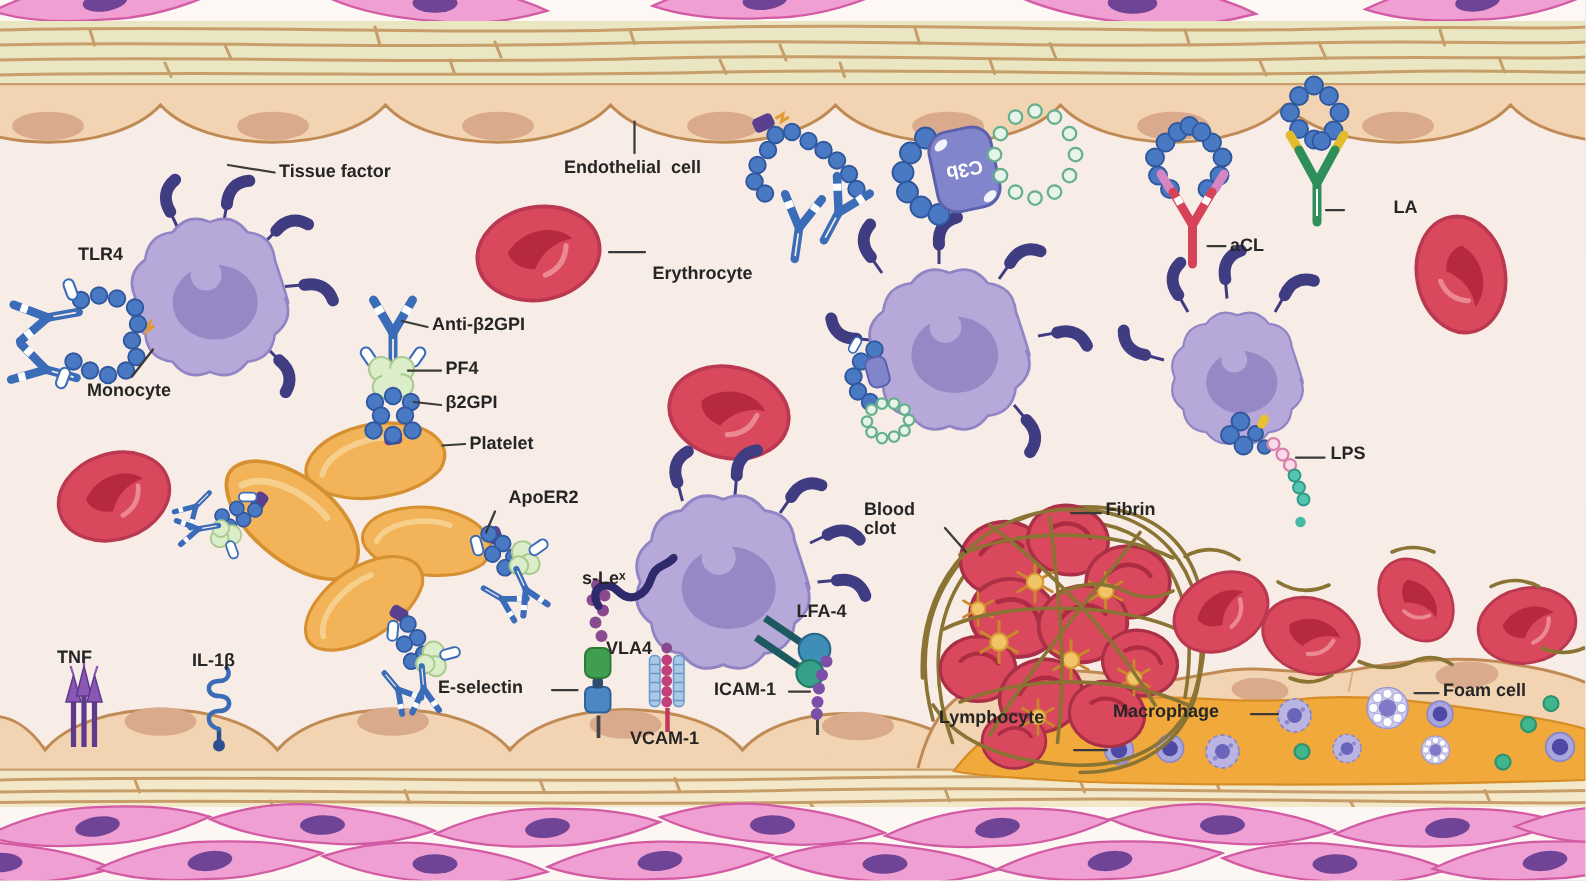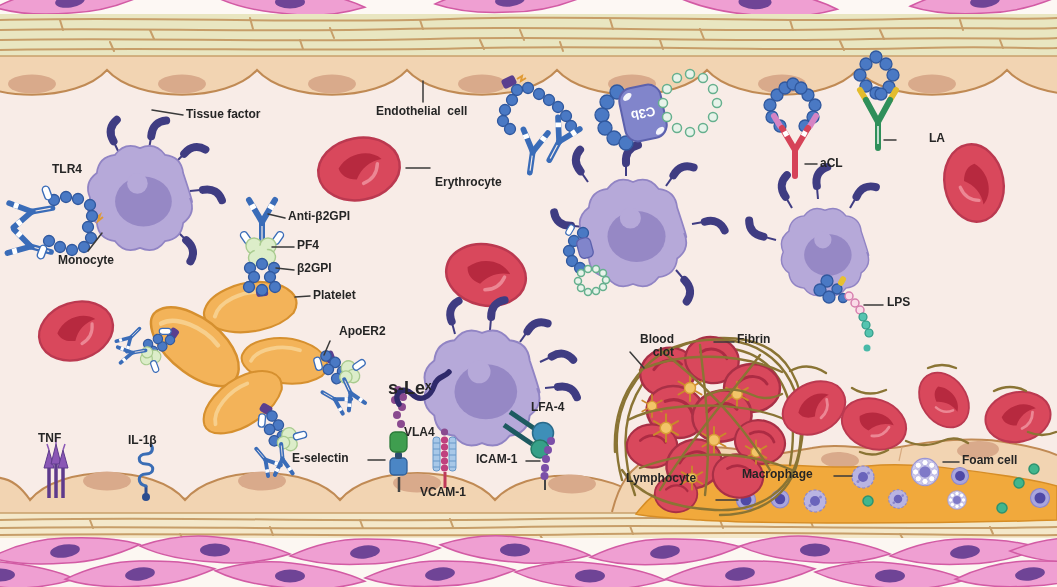--- a/index.html
+++ b/index.html
@@ -2,21 +2,21 @@
 <html><head>
 <meta charset="utf-8">
 <style>
   html,body{margin:0;padding:0;background:#e8e8e8;}
   .stage{position:relative;width:1057px;height:587px;background:#f8ece7;overflow:hidden;
          font-family:"Liberation Sans",sans-serif;}
   .stage svg{position:absolute;left:0;top:0;}
   .lbl{position:absolute;font-weight:bold;font-size:12px;color:#252525;line-height:1.1;white-space:nowrap;}
   .lbl.pre{white-space:pre;}
   .lbl.preline{white-space:pre-line;}
-  .lbl.sm{font-size:18px;}
+  .lbl.sm{font-size:12px;}
   .bb{fill:#4a79c4;stroke:#30589e;stroke-width:1.3;}
   .pf{fill:#dcedc9;stroke:#a9cb8f;stroke-width:1.4;}
   .gb{fill:#e8f3ea;stroke:#66b08e;stroke-width:1.5;}
   .pk{fill:#fadbe8;stroke:#d77fae;stroke-width:1.5;}
   .th{fill:#55c4b0;stroke:#2f9a86;stroke-width:1.2;}
   .fb{fill:#fff;stroke:#b2addf;stroke-width:.8;}
   .fibrin{stroke:#8a7434;stroke-width:2.4;fill:none;stroke-linecap:round;}
   .colfib{stroke:#c79e69;stroke-width:2;fill:none;stroke-linecap:round;}
   .leader{stroke:#3a3a3a;stroke-width:1.5;stroke-linecap:round;}
 </style>
@@ -577,21 +577,21 @@
 <div class="lbl" style="left:313px;top:289px">Platelet</div>
 <div class="lbl" style="left:339px;top:325px">ApoER2</div>
 <div class="lbl sm" style="left:388px;top:379px">s-Leˣ</div>
 <div class="lbl" style="left:404px;top:426px">VLA4</div>
 <div class="lbl" style="left:292px;top:452px">E-selectin</div>
 <div class="lbl" style="left:420px;top:486px">VCAM-1</div>
 <div class="lbl" style="left:476px;top:453px">ICAM-1</div>
 <div class="lbl" style="left:531px;top:401px">LFA-4</div>
 <div class="lbl" style="left:38px;top:432px">TNF</div>
 <div class="lbl" style="left:128px;top:434px">IL-1β</div>
-<div class="lbl preline" style="left:617px;top:333px;width:57px;text-align:right">Blood
+<div class="lbl preline" style="left:576px;top:333px;width:57px;text-align:left">Blood
 clot</div>
 <div class="lbl" style="left:737px;top:333px">Fibrin</div>
 <div class="lbl" style="left:626px;top:472px">Lymphocyte</div>
 <div class="lbl" style="left:742px;top:468px">Macrophage</div>
 <div class="lbl" style="left:962px;top:454px">Foam cell</div>
 <div class="lbl" style="left:820px;top:157px">aCL</div>
 <div class="lbl" style="left:929px;top:132px">LA</div>
 <div class="lbl" style="left:887px;top:296px">LPS</div>
 </div>
 

